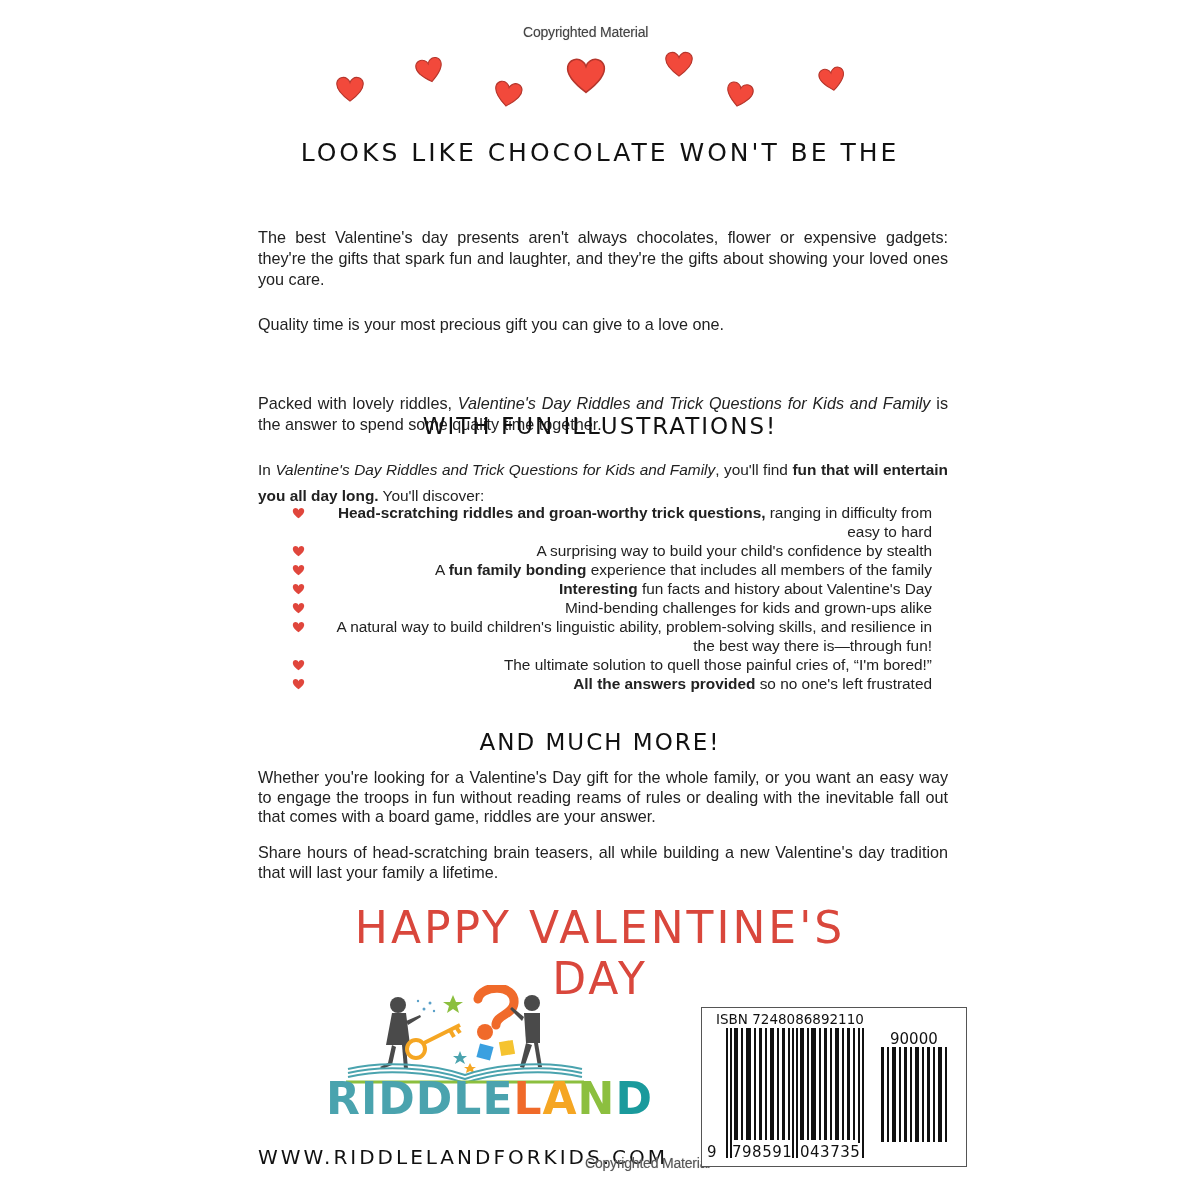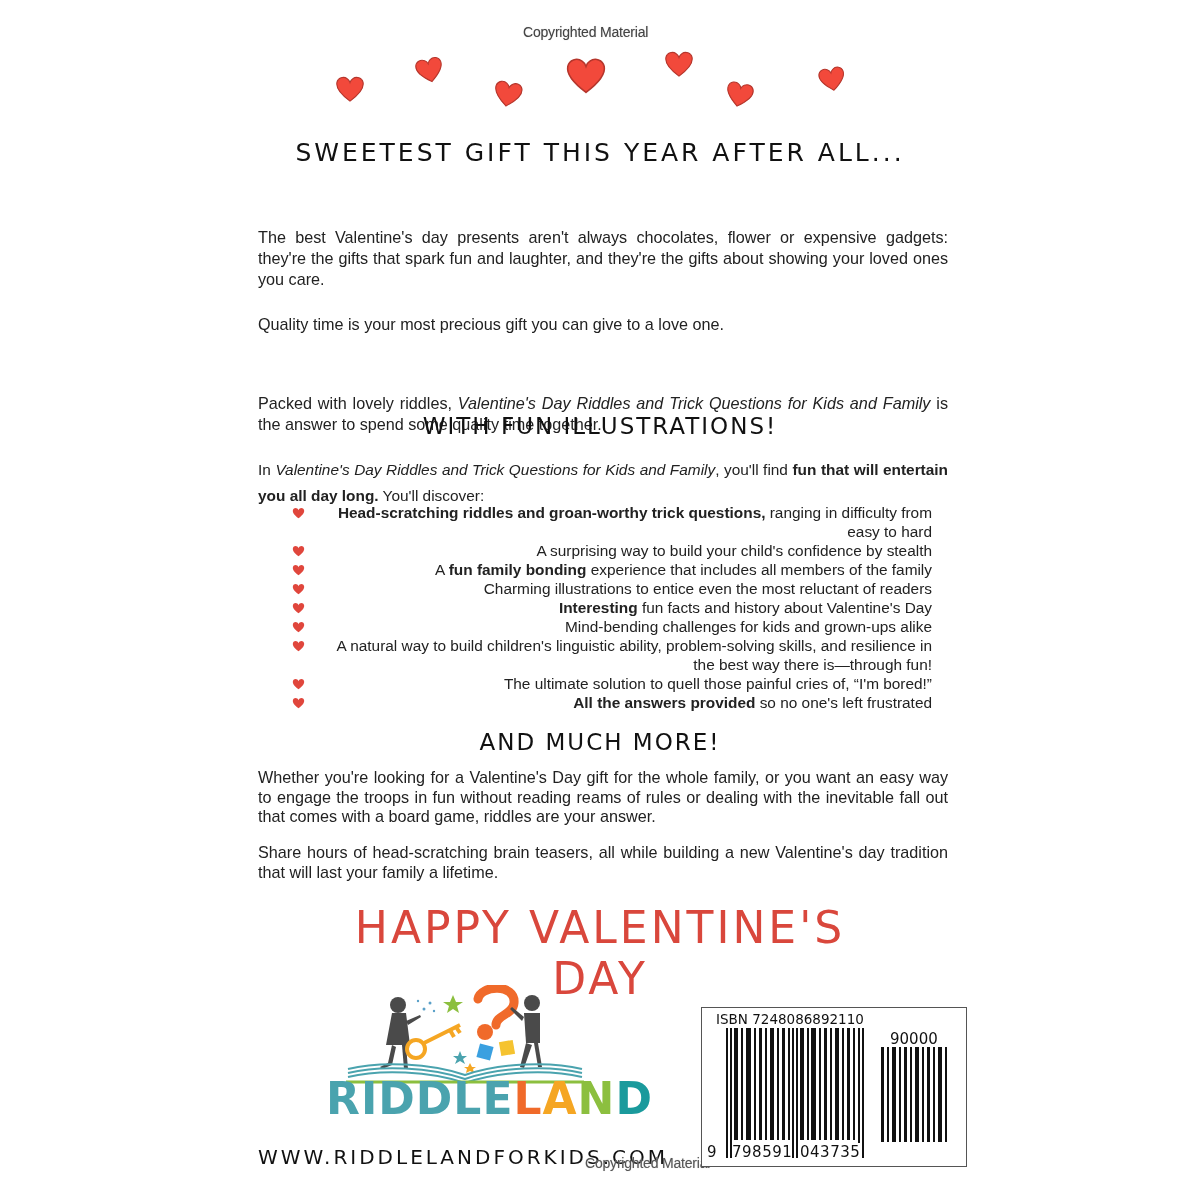--- a/index.html
+++ b/index.html
@@ -65,21 +65,21 @@
     </svg>
   <svg class="heart" style="left:725px; top:80px;" width="29" height="29" viewBox="0 0 32 30" transform="rotate(12)">
       <path d="M16 28 C4 19 1 13 2 8 C3 3 9 1 13 4 C14.5 5 15.5 6.5 16 8 C16.5 6.5 17.5 5 19 4 C23 1 29 3 30 8 C31 13 28 19 16 28Z" fill="#f2493b" stroke="#b5362c" stroke-width="1.2"></path>
     </svg>
   <svg class="heart" style="left:818px; top:65px;" width="28" height="28" viewBox="0 0 32 30" transform="rotate(-10)">
       <path d="M16 28 C4 19 1 13 2 8 C3 3 9 1 13 4 C14.5 5 15.5 6.5 16 8 C16.5 6.5 17.5 5 19 4 C23 1 29 3 30 8 C31 13 28 19 16 28Z" fill="#f2493b" stroke="#b5362c" stroke-width="1.2"></path>
     </svg>
 </div>
 
 <div class="abs comic headline" style="top:137px;">
-  <div>SWEETEST GIFT THIS YEAR AFTER ALL...</div>
+  <div>LOOKS LIKE CHOCOLATE WON'T BE THE</div>
 </div>
 
 <div class="abs para" style="top:227px;">The best Valentine's day presents aren't always chocolates, flower or expensive gadgets: they're the gifts that spark fun and laughter, and they're the gifts about showing your loved ones you care.</div>
 <div class="abs para" style="top:314px;">Quality time is your most precious gift you can give to a love one.</div>
 <div class="abs para" style="top:354px;margin-top:39px;">
   <span>Packed with lovely riddles, </span><i>Valentine's Day Riddles and Trick Questions for Kids and Family</i><span> is the answer to spend some quality time together.</span>
 </div>
 
 <div class="abs comic subhead" style="top:413px;">WITH FUN ILLUSTRATIONS!</div>
 
@@ -90,23 +90,20 @@
 <ul class="bullets">
   <li><svg class="bh" viewBox="0 0 32 30">
         <path d="M16 28 C4 19 1 13 2 8 C3 3 9 1 13 4 C14.5 5 15.5 6.5 16 8 C16.5 6.5 17.5 5 19 4 C23 1 29 3 30 8 C31 13 28 19 16 28Z" fill="#e0463c"></path>
       </svg><span></span><b>Head-scratching riddles and groan-worthy trick questions,</b><span> ranging in difficulty from easy to hard</span></li>
   <li><svg class="bh" viewBox="0 0 32 30">
         <path d="M16 28 C4 19 1 13 2 8 C3 3 9 1 13 4 C14.5 5 15.5 6.5 16 8 C16.5 6.5 17.5 5 19 4 C23 1 29 3 30 8 C31 13 28 19 16 28Z" fill="#e0463c"></path>
       </svg><span></span><b></b><span>A surprising way to build your child's confidence by stealth</span></li>
   <li><svg class="bh" viewBox="0 0 32 30">
         <path d="M16 28 C4 19 1 13 2 8 C3 3 9 1 13 4 C14.5 5 15.5 6.5 16 8 C16.5 6.5 17.5 5 19 4 C23 1 29 3 30 8 C31 13 28 19 16 28Z" fill="#e0463c"></path>
       </svg><span>A </span><b>fun family bonding</b><span> experience that includes all members of the family</span></li>
-  <li><svg class="bh" viewBox="0 0 32 30">
-        <path d="M16 28 C4 19 1 13 2 8 C3 3 9 1 13 4 C14.5 5 15.5 6.5 16 8 C16.5 6.5 17.5 5 19 4 C23 1 29 3 30 8 C31 13 28 19 16 28Z" fill="#e0463c"></path>
-      </svg><span></span><b></b><span>Charming illustrations to entice even the most reluctant of readers</span></li>
   <li><svg class="bh" viewBox="0 0 32 30">
         <path d="M16 28 C4 19 1 13 2 8 C3 3 9 1 13 4 C14.5 5 15.5 6.5 16 8 C16.5 6.5 17.5 5 19 4 C23 1 29 3 30 8 C31 13 28 19 16 28Z" fill="#e0463c"></path>
       </svg><span></span><b>Interesting</b><span> fun facts and history about Valentine's Day</span></li>
   <li><svg class="bh" viewBox="0 0 32 30">
         <path d="M16 28 C4 19 1 13 2 8 C3 3 9 1 13 4 C14.5 5 15.5 6.5 16 8 C16.5 6.5 17.5 5 19 4 C23 1 29 3 30 8 C31 13 28 19 16 28Z" fill="#e0463c"></path>
       </svg><span></span><b></b><span>Mind-bending challenges for kids and grown-ups alike</span></li>
   <li><svg class="bh" viewBox="0 0 32 30">
         <path d="M16 28 C4 19 1 13 2 8 C3 3 9 1 13 4 C14.5 5 15.5 6.5 16 8 C16.5 6.5 17.5 5 19 4 C23 1 29 3 30 8 C31 13 28 19 16 28Z" fill="#e0463c"></path>
       </svg><span></span><b></b><span>A natural way to build children's linguistic ability, problem-solving skills, and resilience in the best way there is—through fun!</span></li>
   <li><svg class="bh" viewBox="0 0 32 30">

